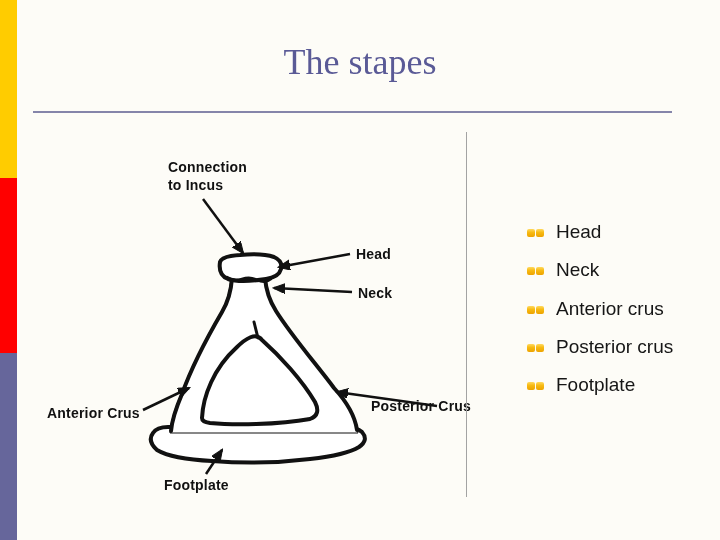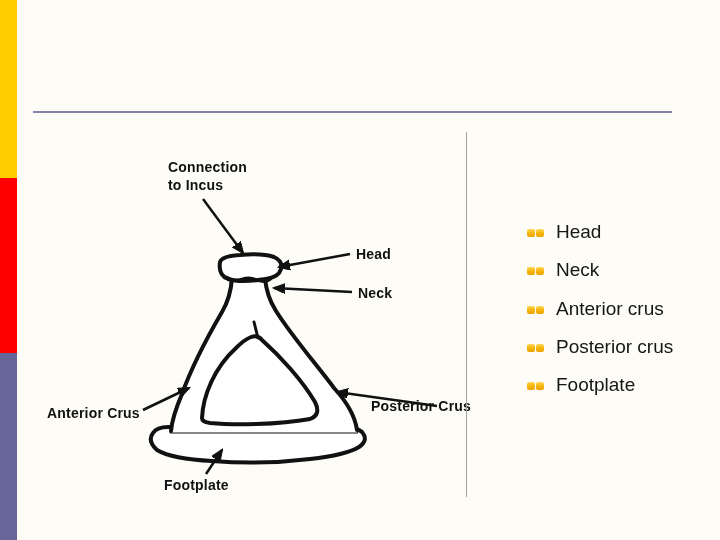--- a/index.html
+++ b/index.html
@@ -50,20 +50,21 @@
 <body>
 
 <div class="slide">
 
   <div class="sidebar">
     <div class="seg seg-yellow"></div>
     <div class="seg seg-red"></div>
     <div class="seg seg-slate"></div>
   </div>
 
+  <h1 class="title">The stapes</h1>
   <div class="title-rule"></div>
 
   <svg class="diagram" viewBox="0 0 720 540" xmlns="http://www.w3.org/2000/svg">
     <defs>
       <marker id="ah" markerWidth="13" markerHeight="11" refX="11" refY="5" orient="auto" markerUnits="userSpaceOnUse">
         <path d="M0,0 L12,5 L0,10 Z" stroke="none" fill="#111"></path>
       </marker>
     </defs>
 
     <g>

